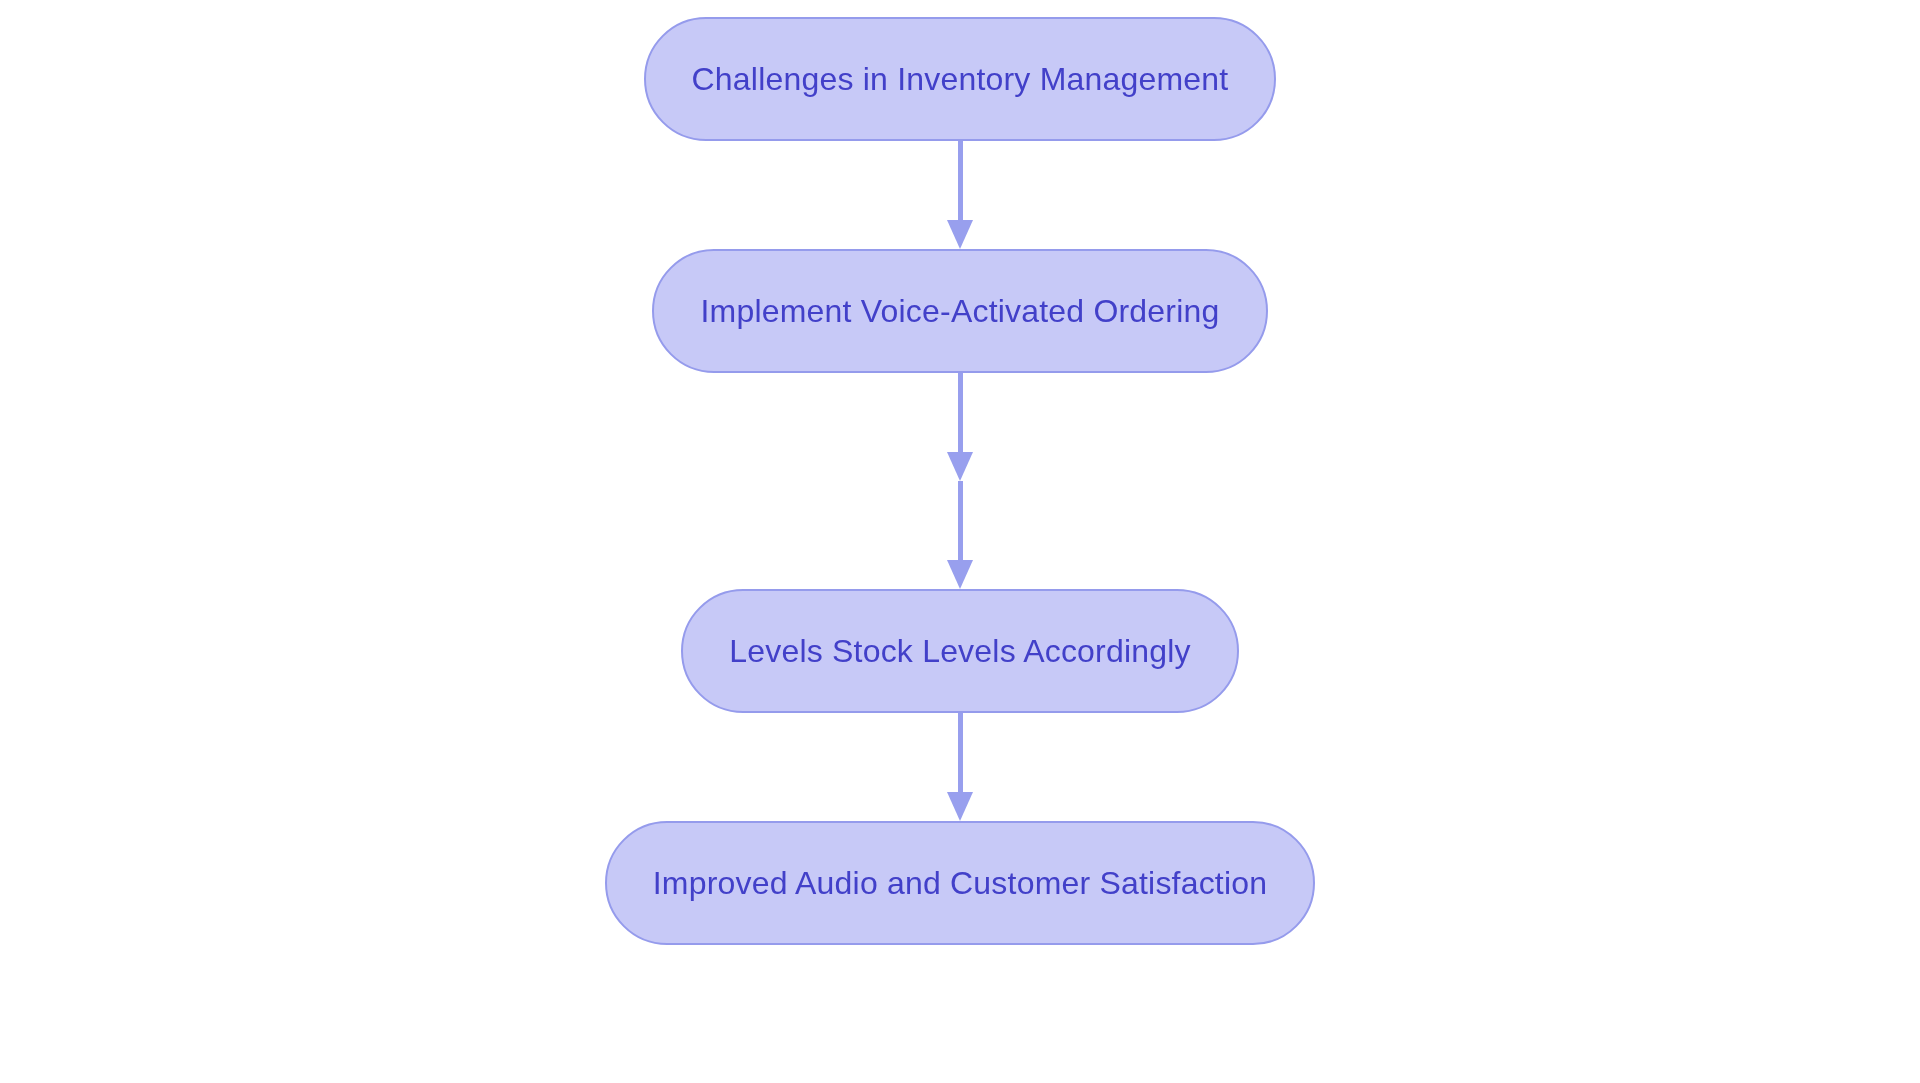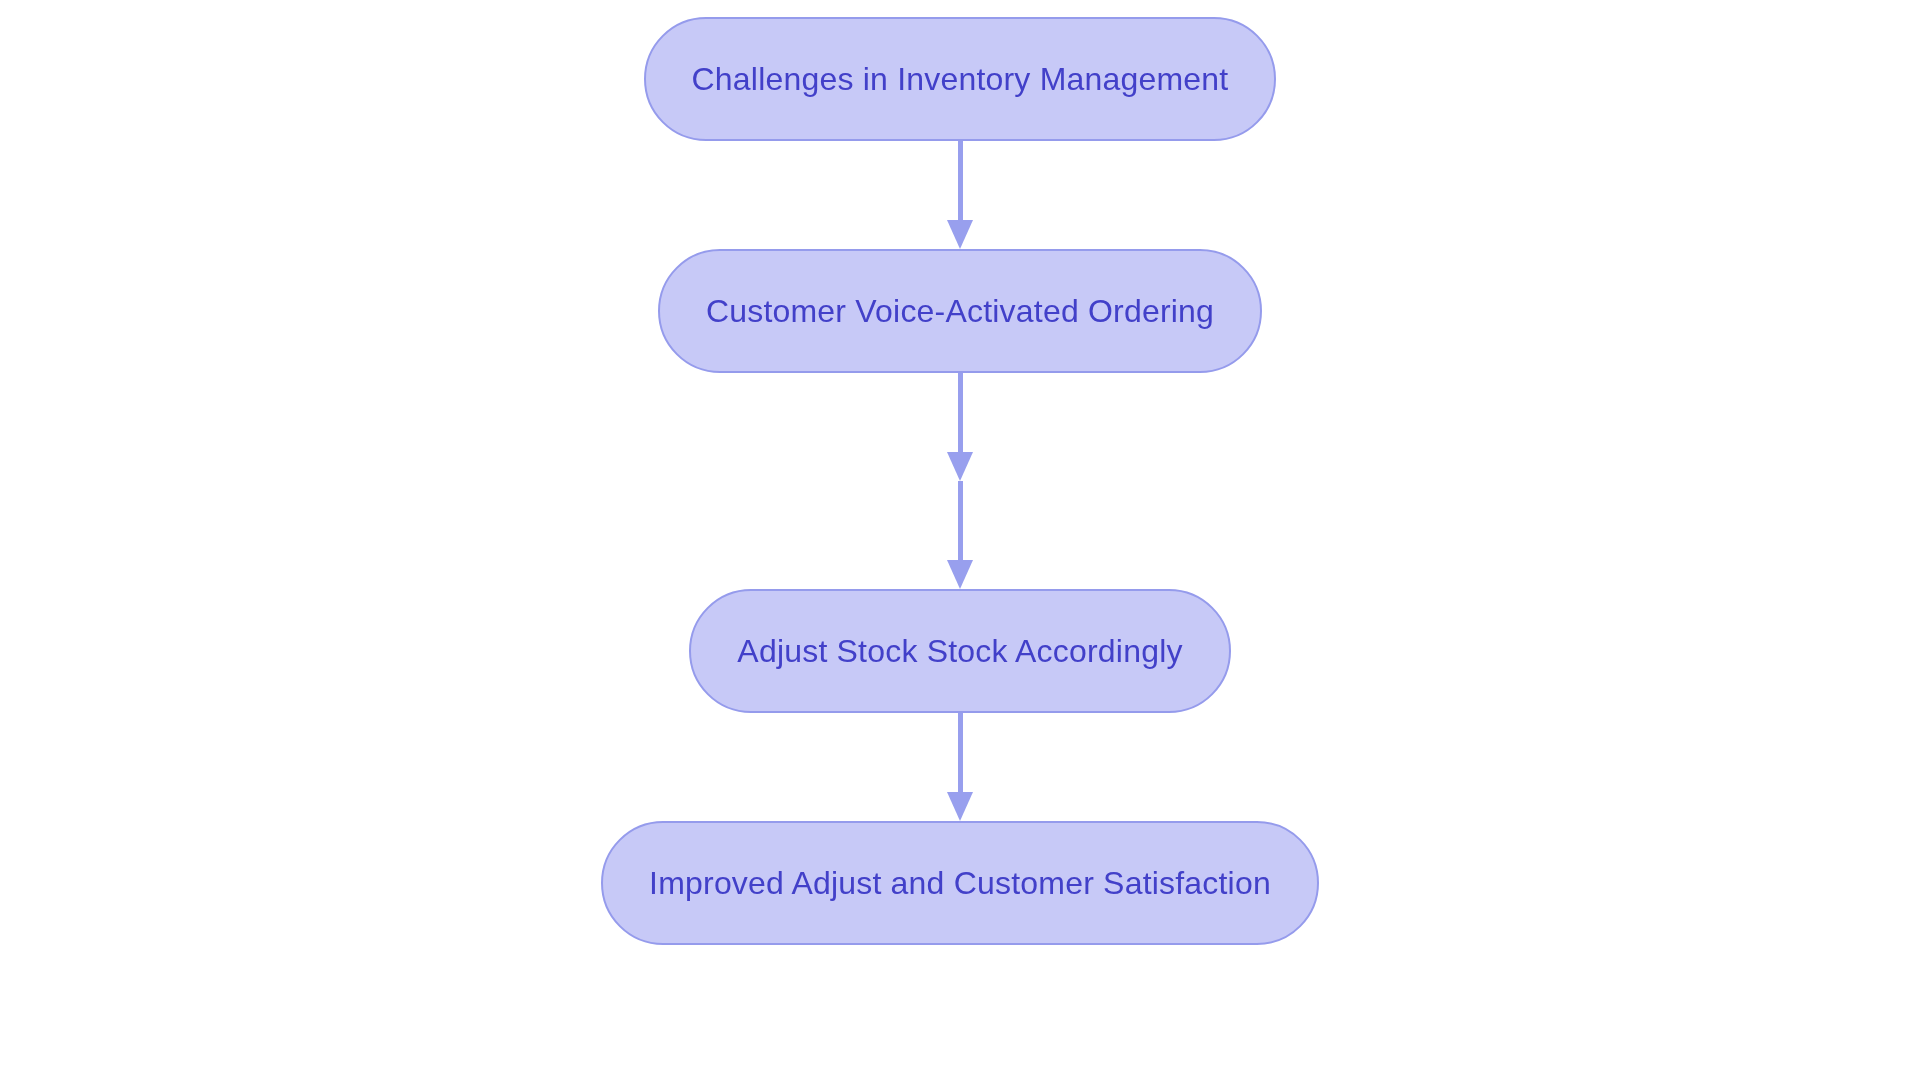--- a/index.html
+++ b/index.html
@@ -71,40 +71,40 @@
   <div class="node n1">
     <span>Challenges in Inventory Management</span>
   </div>
 
   <div class="connector">
     <div class="line"></div>
     <div class="head"></div>
   </div>
 
   <div class="node n2">
-    <span>Customer Voice-Activated Ordering</span>
+    <span>Implement Voice-Activated Ordering</span>
   </div>
 
   <div class="connector">
     <div class="line"></div>
     <div class="head"></div>
   </div>
 
 
   <div class="connector">
     <div class="line"></div>
     <div class="head"></div>
   </div>
 
   <div class="node n4">
-    <span>Adjust Stock Stock Accordingly</span>
+    <span>Levels Stock Levels Accordingly</span>
   </div>
 
   <div class="connector">
     <div class="line"></div>
     <div class="head"></div>
   </div>
 
   <div class="node n5">
-    <span>Improved Adjust and Customer Satisfaction</span>
+    <span>Improved Audio and Customer Satisfaction</span>
   </div>
 
 </div>
 
 </body></html>

